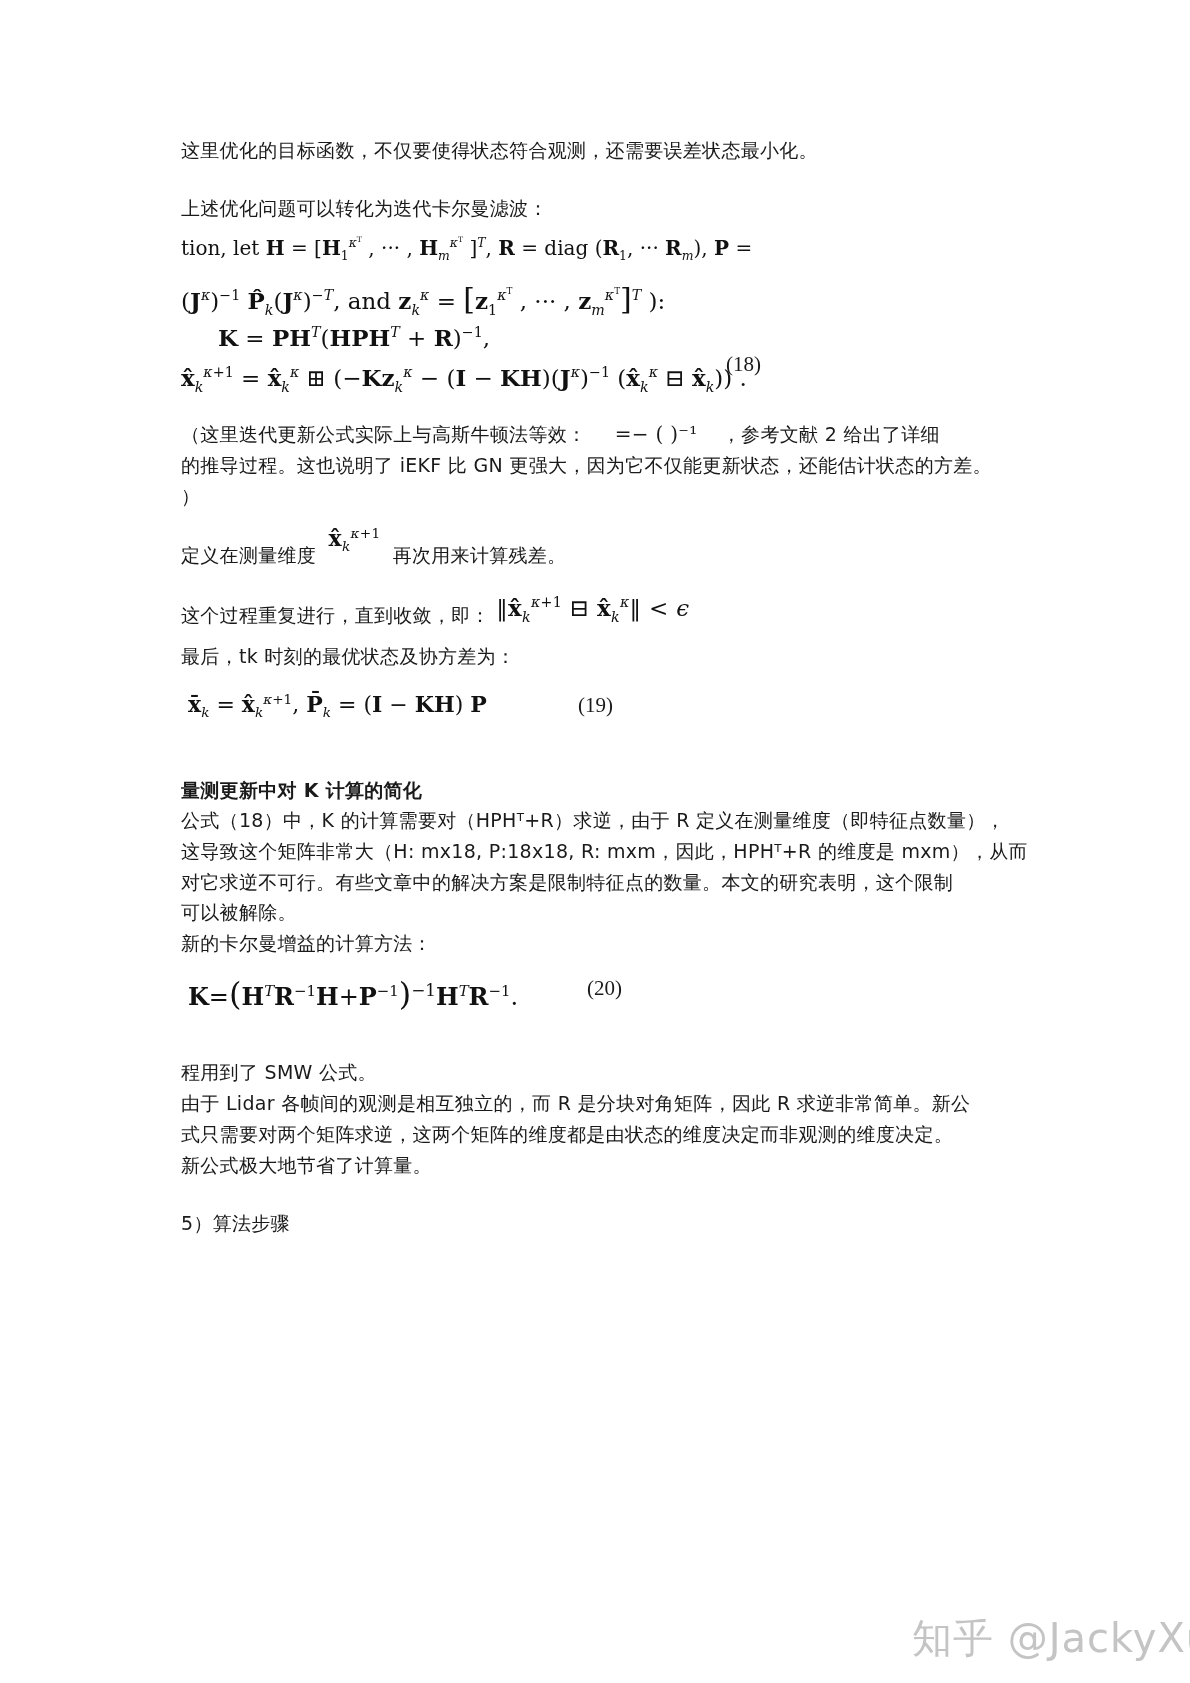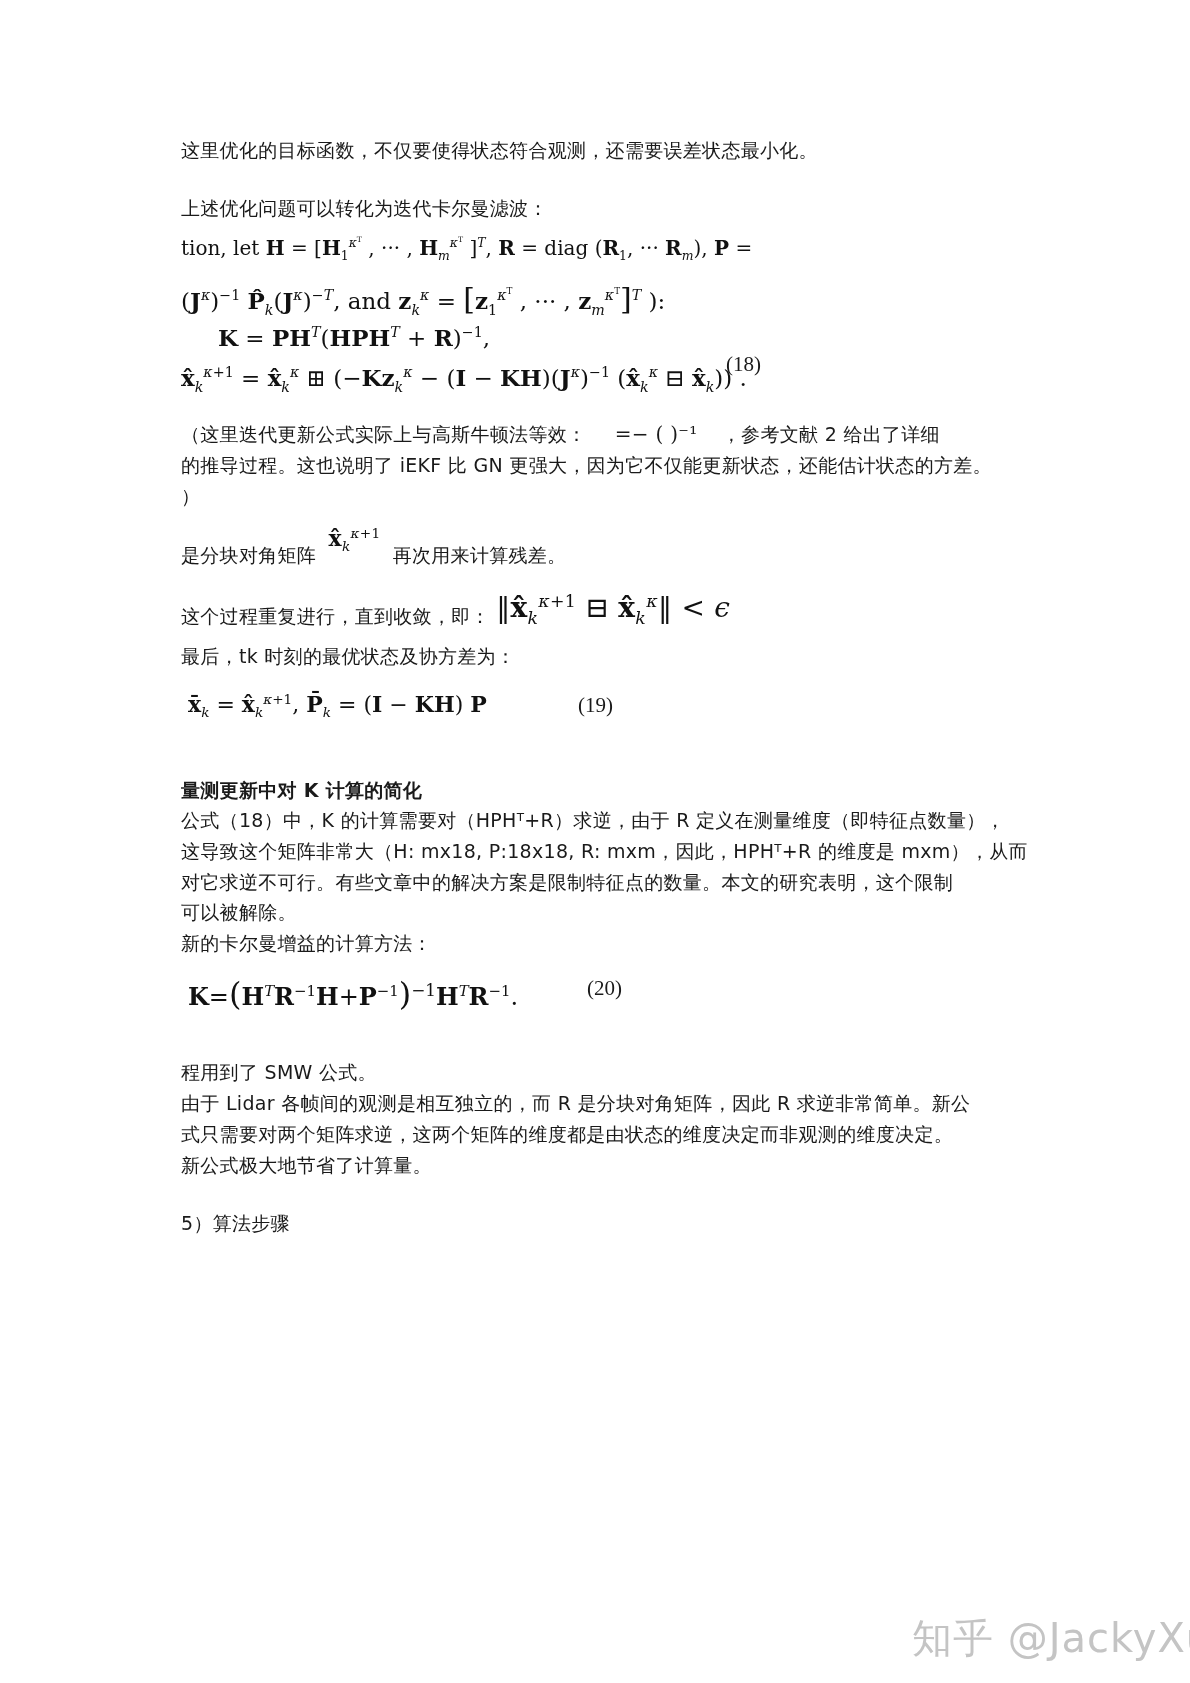--- a/index.html
+++ b/index.html
@@ -42,28 +42,28 @@
 
   <div class="line" style="top:421px;">
     <span>（这里迭代更新公式实际上与高斯牛顿法等效：</span>
     <span class="inline-math" style="margin-left:22px;">=− (    )⁻¹</span>
     <span style="margin-left:18px;">，参考文献 2 给出了详细</span>
   </div>
   <div class="line" style="top:452px;">的推导过程。这也说明了 iEKF 比 GN 更强大，因为它不仅能更新状态，还能估计状态的方差。</div>
   <div class="line" style="top:483px;">）</div>
 
   <div class="line" style="top:541px;">
-    <span>是分块对角矩阵</span>
+    <span>定义在测量维度</span>
     <span class="math" style="position:relative; top:-16px; font-size:22px; margin:0 6px;text-align:right;"><span class="mb">x̂</span><sub><span class="mi">k</span></sub><sup><span class="mi">κ</span>+1</sup></span>
     <span>再次用来计算残差。</span>
   </div>
 
   <div class="line" style="top:601px;">
     <span>这个过程重复进行，直到收敛，即：</span>
-    <span class="math" style="position:relative; top:-6px; font-size:28px;margin-top:12px;">‖<span class="mb">x̂</span><sub><span class="mi">k</span></sub><sup><span class="mi">κ</span>+1</sup> ⊟ <span class="mb">x̂</span><sub><span class="mi">k</span></sub><sup><span class="mi">κ</span></sup>‖ &lt; <span class="mi">ϵ</span></span>
+    <span class="math" style="position:relative; top:-6px; font-size:23px;margin-top:12px;">‖<span class="mb">x̂</span><sub><span class="mi">k</span></sub><sup><span class="mi">κ</span>+1</sup> ⊟ <span class="mb">x̂</span><sub><span class="mi">k</span></sub><sup><span class="mi">κ</span></sup>‖ &lt; <span class="mi">ϵ</span></span>
   </div>
 
   <div class="line" style="top:643px;">最后，tk 时刻的最优状态及协方差为：</div>
 
   <div class="math" style="left:188px; top:691px; font-size:22px;">
     <span class="mb">x̄</span><sub><span class="mi">k</span></sub> = <span class="mb">x̂</span><sub><span class="mi">k</span></sub><sup><span class="mi">κ</span>+1</sup>,  <span class="mb">P̄</span><sub><span class="mi">k</span></sub> = (<span class="mb">I</span> − <span class="mb">KH</span>) <span class="mb">P</span>
   </div>
   <div class="eqnum" style="left:578px; top:693px;">(19)</div>
 
   <div class="line heading" style="top:777px;">量测更新中对 K 计算的简化</div>

